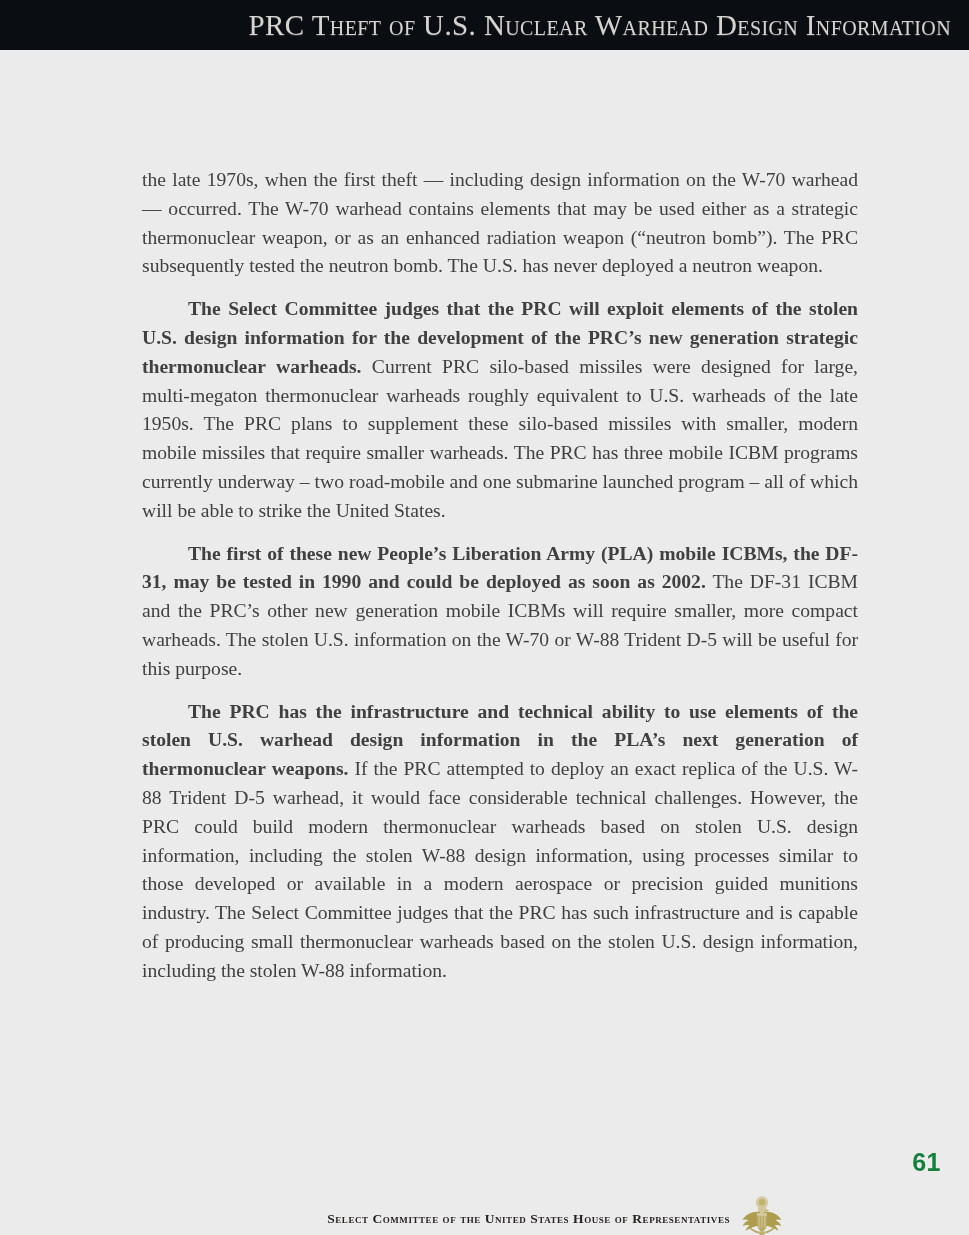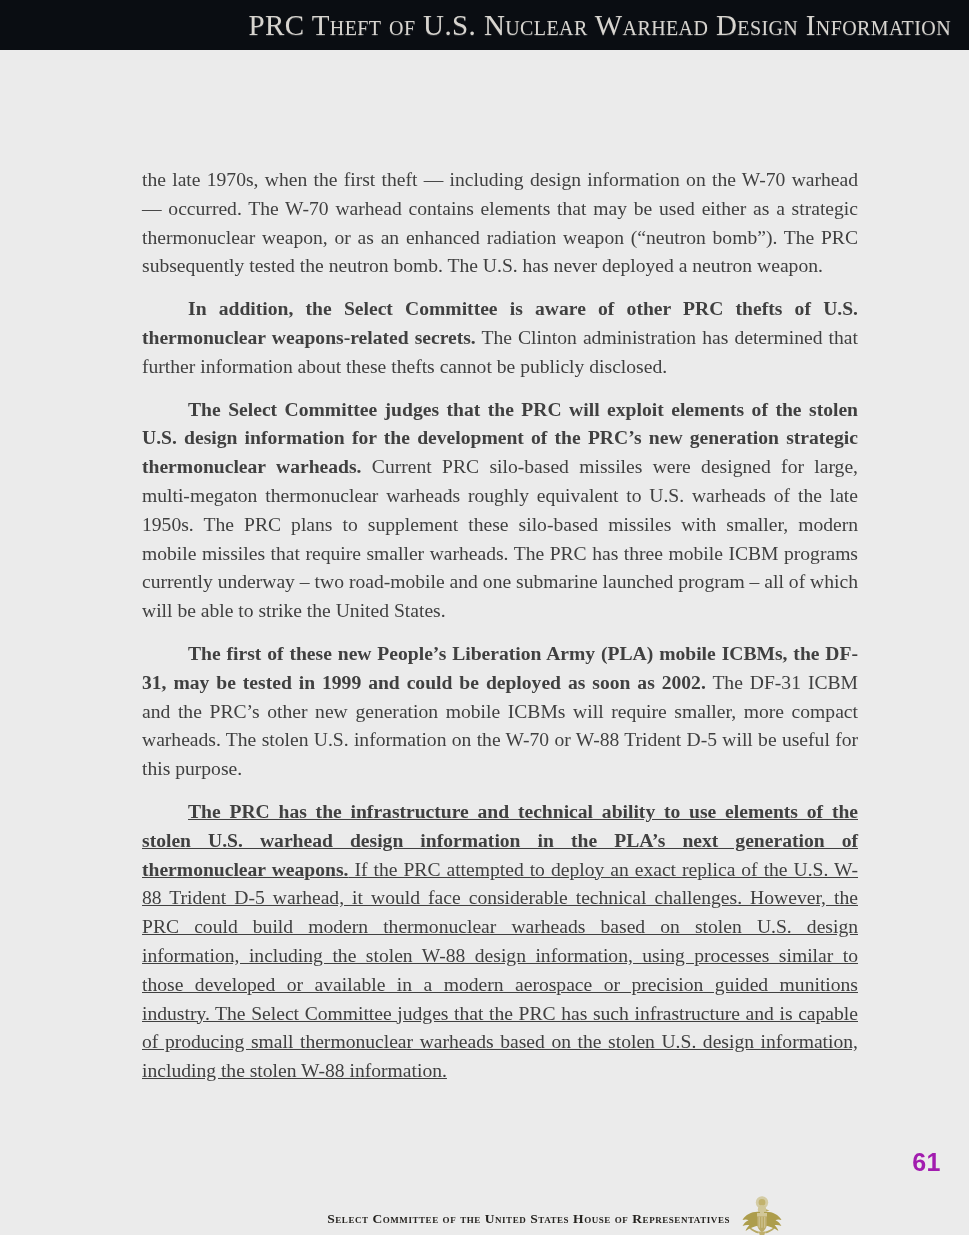--- a/index.html
+++ b/index.html
@@ -61,32 +61,31 @@
   }
   .para.indent {
     text-indent: 46px;
   }
   .para b,
   .para .lead {
     font-weight: bold;
   }
   .para:last-child {
     margin-bottom: 12px;
-    text-decoration: underline;
   }
 
   
   #page-number {
     position: absolute;
     right: 28px;
     top: 1148px;
     font-family: "Liberation Sans", "DejaVu Sans", sans-serif;
     font-weight: bold;
     font-size: 25px;
-    color: #a21caf;
+    color: #15803d;
     letter-spacing: 0.5px;
   }
   #footer-bar {
     position: absolute;
     left: 0;
     top: 1206px;
     width: 804px;
     height: 29px;
   }
   #footer-text {
@@ -116,30 +115,27 @@
 <div id="page-header">
   <div class="header-title">PRC Theft of U.S. Nuclear Warhead Design Information</div>
 </div>
 
 <div id="body-column">
 
   <p class="para">
     <span class="lead"></span><span>the late 1970s, when the first theft — including design information on the W-70 warhead — occurred.  The W-70 warhead contains elements that may be used either as a strategic thermonuclear weapon, or as an enhanced radiation weapon (“neutron bomb”).  The PRC subsequently tested the neutron bomb. The U.S. has never deployed a neutron weapon.</span>
   </p>
 
-  <p class="para indent">
-    <span class="lead">In addition, the Select Committee is aware of other PRC thefts of U.S. thermonuclear weapons-related secrets.</span><span>  The Clinton administration has determined that further information about these thefts cannot be publicly disclosed.</span>
-  </p>
 
   <p class="para indent">
     <span class="lead">The Select Committee judges that the PRC will exploit elements of the stolen U.S. design information for the development of the PRC’s new generation strategic thermonuclear warheads.</span><span>  Current PRC silo-based missiles were designed for large, multi-megaton thermonuclear warheads roughly equivalent to U.S. warheads of the late 1950s.  The PRC plans to supplement these silo-based missiles with smaller, modern mobile missiles that require smaller warheads.  The PRC has three mobile ICBM programs currently underway – two road-mobile and one submarine launched program – all of which will be able to strike the United States.</span>
   </p>
 
   <p class="para indent">
-    <span class="lead">The first of these new People’s Liberation Army (PLA) mobile ICBMs, the DF-31, may be tested in 1999 and could be deployed as soon as 2002.</span><span> The DF-31 ICBM and the PRC’s other new generation mobile ICBMs will require smaller, more compact warheads.  The stolen U.S. information on the W-70 or W-88 Trident D-5 will be useful for this purpose.</span>
+    <span class="lead">The first of these new People’s Liberation Army (PLA) mobile ICBMs, the DF-31, may be tested in 1990 and could be deployed as soon as 2002.</span><span> The DF-31 ICBM and the PRC’s other new generation mobile ICBMs will require smaller, more compact warheads.  The stolen U.S. information on the W-70 or W-88 Trident D-5 will be useful for this purpose.</span>
   </p>
 
   <p class="para indent">
     <span class="lead">The PRC has the infrastructure and technical ability to use elements of the stolen U.S. warhead design information in the PLA’s next generation of thermonuclear weapons.</span><span>  If the PRC attempted to deploy an exact replica of the U.S. W-88 Trident D-5 warhead, it would face considerable technical challenges.  However, the PRC could build modern thermonuclear warheads based on stolen U.S. design information, including the stolen W-88 design information, using processes similar to those developed or available in a modern aerospace or precision guided munitions industry.  The Select Committee judges that the PRC has such infrastructure and is capable of producing small thermonuclear warheads based on the stolen U.S. design information, including the stolen W-88 information.</span>
   </p>
 
 </div>
 
 <div id="page-number">61</div>
 

